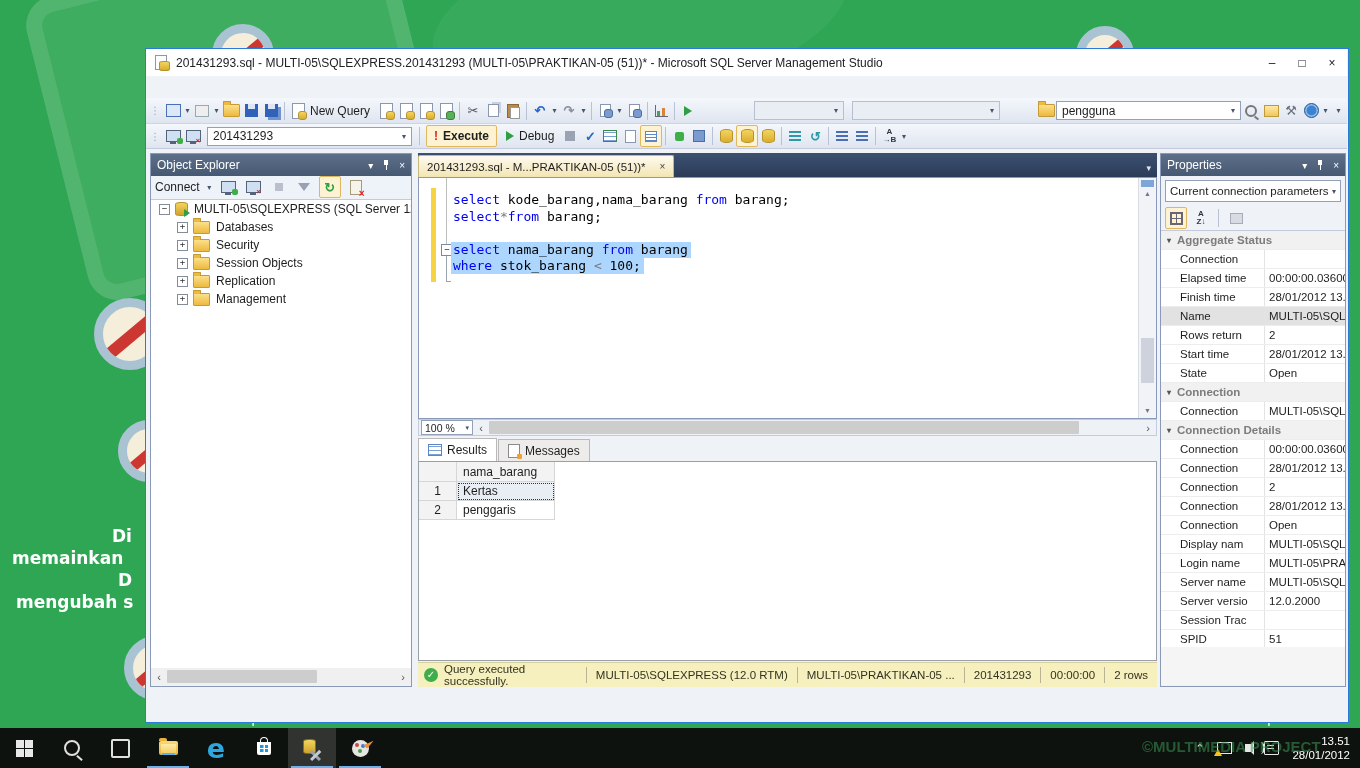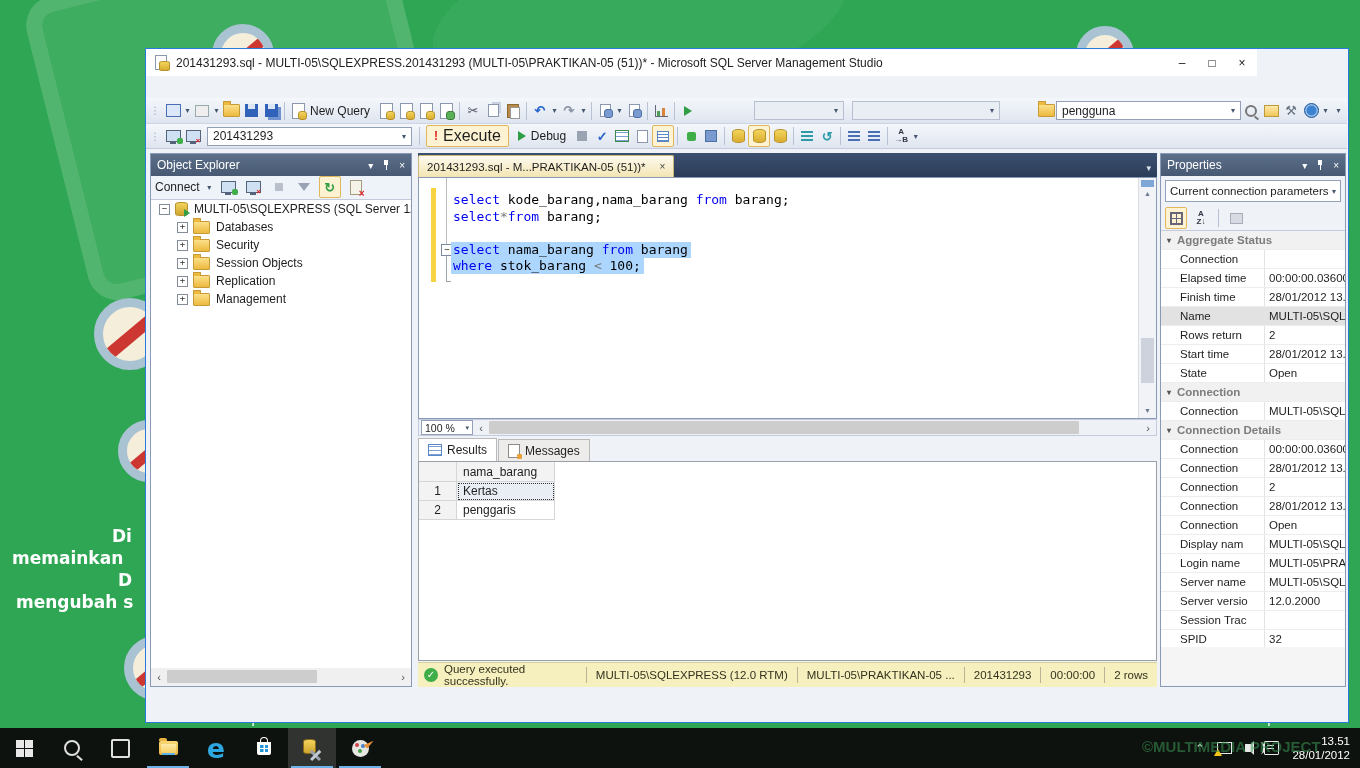--- a/index.html
+++ b/index.html
@@ -19,21 +19,21 @@
   .wp-text{position:absolute;color:#fff;font-weight:bold;font-size:17px;
     font-family:"DejaVu Sans",sans-serif;white-space:nowrap;}
   .wp-bottom{position:absolute;top:712px;color:rgba(255,255,255,.85);
     font-size:12px;font-weight:bold;white-space:nowrap;}
   .wp-watermark{position:absolute;left:1142px;top:738px;z-index:25;
     font-size:15px;font-weight:bold;color:rgba(58,150,84,.55);pointer-events:none;}
 
   
   #win{position:absolute;left:145px;top:48px;width:1202px;height:673px;
     background:#eff2f7;border:1px solid #2a7ade;z-index:10;font-size:12px;color:#1e1e1e;}
-  #titlebar{position:absolute;left:0;top:0;width:1111px;height:27px;background:#fff;
+  #titlebar{position:absolute;left:0;top:0;width:1201px;height:27px;background:#fff;
     display:flex;align-items:center;}
   .app-icon{width:16px;height:16px;margin:0 6px 0 8px;position:relative;}
   .app-icon .doc{position:absolute;left:1px;top:0;width:10px;height:13px;background:#fdfdfd;border:1px solid #8a97ad;}
   .app-icon .db{position:absolute;right:0;bottom:0;width:9px;height:8px;background:linear-gradient(#f3d55e,#d9ad2f);border:1px solid #b8922d;border-radius:4px/2px;}
   #title-text{font-size:12px;color:#222;white-space:nowrap;overflow:hidden;}
   .win-controls{margin-left:auto;display:flex;height:100%;}
   .win-btn{width:30px;display:flex;align-items:center;justify-content:center;font-size:12px;color:#222;}
   #menubar{position:absolute;left:0;top:27px;width:1201px;height:22px;background:#fcfdfe;
     display:flex;align-items:center;padding-left:6px;box-sizing:border-box;}
   .menu-item{padding:3px 9px;font-size:12px;color:#1e1e1e;}
@@ -405,21 +405,21 @@
             <span class="dot-r">×</span>
           </span>
         </span>
       <span class="combo" style="width:205px;margin:0 4px;">
           <span>201431293</span>
           <span class="arr">▾</span>
         </span>
       <span class="sep"></span>
       <span class="framed" style="display:flex;align-items:center;height:20px;padding:0 7px;gap:5px;margin:0 3px;">
         <span style="color:#d22;font-weight:bold;">!</span>
-        <span style="font-size:16px;">Execute</span>
+        <span style="font-size:12px;font-weight:bold;">Execute</span>
       </span>
       <span style="display:flex;align-items:center;height:20px;padding:0 6px;gap:5px;">
         <span class="ic-play sm"></span>
         <span style="font-size:12px;">Debug</span>
       </span>
       <span class="ti">
           <span class="ic-stop"></span>
         </span>
       <span class="ti" style="color:#2b66c9;font-weight:bold;">✓</span>
       <span class="ti">
@@ -723,21 +723,21 @@
           <div class="prow">
             <span class="plabel">Server versio</span>
             <span class="pvalue">12.0.2000</span>
           </div>
           <div class="prow">
             <span class="plabel">Session Trac</span>
             <span class="pvalue"></span>
           </div>
           <div class="prow">
             <span class="plabel">SPID</span>
-            <span class="pvalue">32</span>
+            <span class="pvalue">51</span>
           </div>
         </div>
       <div id="props-filler"></div>
     </div>
 
   </div>
 
   <div id="taskbar">
     <div class="tb-btn">
         <span class="ic-start"></span>

